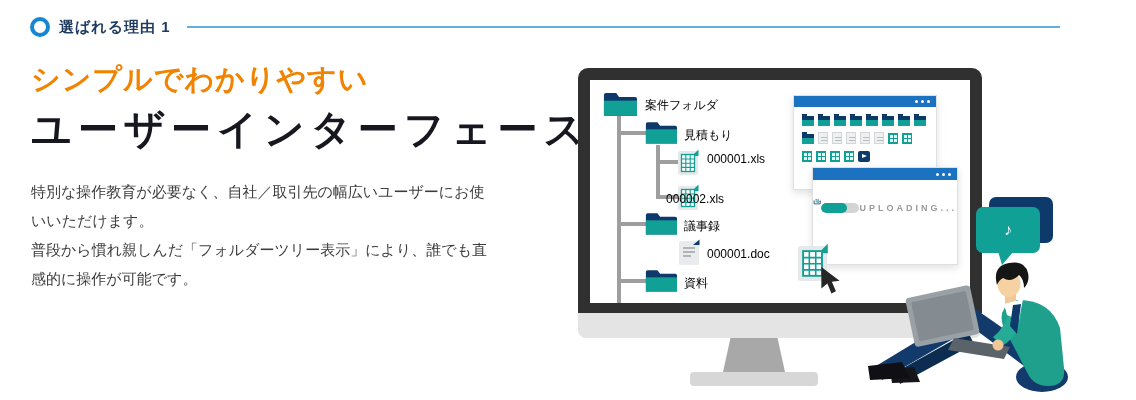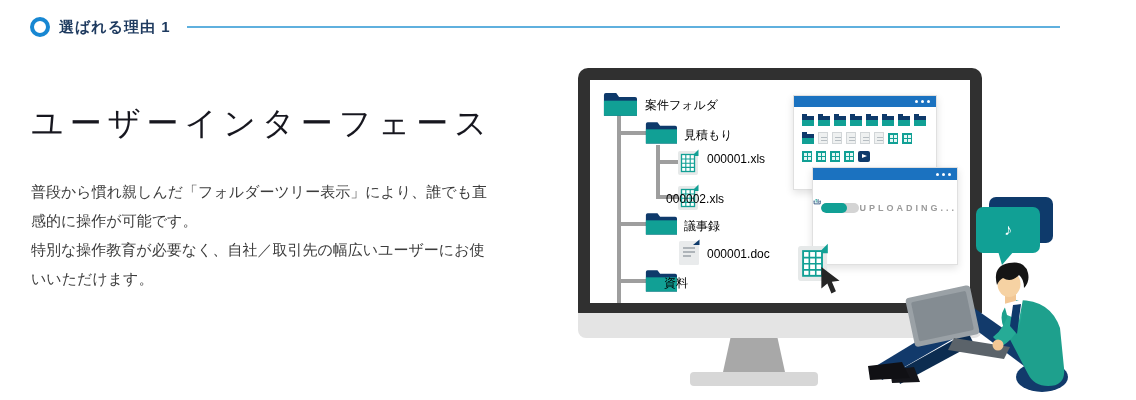--- a/index.html
+++ b/index.html
@@ -7,21 +7,21 @@
   .page{position:relative;width:1136px;height:400px;background:#fff;overflow:hidden;}
 
   
   .section-header{position:absolute;left:30px;top:17px;right:0;display:flex;align-items:center;}
   .ring{width:12px;height:12px;border:4px solid #1787d2;border-radius:50%;flex:none;}
   .section-label{margin-left:9px;font-size:15px;font-weight:700;color:#1e3a5f;letter-spacing:1px;white-space:nowrap;}
   .rule{flex:1;height:2px;background:#5fb0de;margin-left:16px;margin-right:76px;}
 
   
   .h-line1{position:absolute;left:31px;top:60px;font-size:29px;font-weight:700;color:#f08300;letter-spacing:1px;white-space:nowrap;}
-  .h-line2{position:absolute;left:31px;top:102px;font-size:32px;font-weight:400;color:#17171f;letter-spacing:6px;white-space:nowrap;}
+  .h-line2{position:absolute;left:31px;top:102px;font-size:40px;font-weight:700;color:#17171f;letter-spacing:6px;white-space:nowrap;}
   .body-text{position:absolute;left:31px;top:177px;width:462px;font-size:15px;line-height:29px;color:#3c3c3c;}
   .body-text p{margin:0;}
 
   
   .illu *{box-sizing:border-box;}
   .monitor-frame{position:absolute;left:578px;top:68px;width:404px;height:247px;background:#303030;border-radius:10px 10px 3px 3px;z-index:1;}
   .screen{position:absolute;left:590px;top:80px;width:380px;height:223px;background:#fff;z-index:2;}
   .monitor-chin{position:absolute;left:578px;top:313px;width:404px;height:25px;background:#e4e4e4;border-radius:0 0 8px 8px;z-index:1;}
   .stand-neck{position:absolute;left:723px;top:338px;width:62px;height:34px;background:#a8a8a8;clip-path:polygon(12% 0,88% 0,100% 100%,0 100%);z-index:1;}
   .stand-base{position:absolute;left:690px;top:372px;width:128px;height:14px;background:#d7d7d7;border-radius:4px;z-index:1;}
@@ -97,24 +97,25 @@
 </svg>
 
 <div class="page">
 
   <div class="section-header">
     <span class="ring"></span>
     <span class="section-label">選ばれる理由 1</span>
     <span class="rule"></span>
   </div>
 
+  <div class="h-line1">シンプルでわかりやすい</div>
   <div class="h-line2">ユーザーインターフェース</div>
   <div class="body-text">
+    <p>特別な操作教育が必要なく、自社／取引先の幅広いユーザーにお使いいただけます。</p>
     <p>普段から慣れ親しんだ「フォルダーツリー表示」により、誰でも直感的に操作が可能です。</p>
-    <p>特別な操作教育が必要なく、自社／取引先の幅広いユーザーにお使いいただけます。</p>
   </div>
 
   <div class="illu">
 
     <div class="monitor-frame"></div>
     <div class="monitor-chin"></div>
     <div class="stand-neck"></div>
     <div class="stand-base"></div>
     <div class="screen"></div>
 
@@ -152,21 +153,21 @@
     <span class="node-label" style="left:684px;top:218px;text-align:center;">議事録</span>
 
     <svg class="node-icon" style="left:679px;top:239px;" width="22" height="26">
         <use href="#sym-doc"></use>
       </svg>
     <span class="node-label" style="left:707px;top:247px;">000001.doc</span>
 
     <svg class="node-icon" style="left:645px;top:267px;" width="32" height="26">
         <use href="#sym-folder"></use>
       </svg>
-    <span class="node-label" style="left:664px;top:275px;">資料</span>
+    <span class="node-label" style="left:684px;top:275px;">資料</span>
 
     <div class="win win1">
       <div class="titlebar">
         <span class="dots">
             <i></i>
             <i></i>
             <i></i>
           </span>
       </div>
       <div class="grid">

